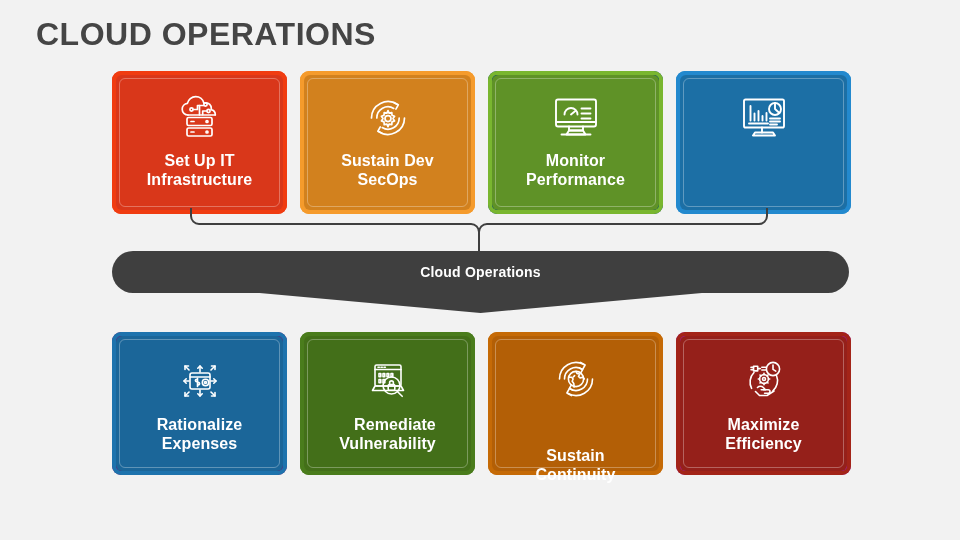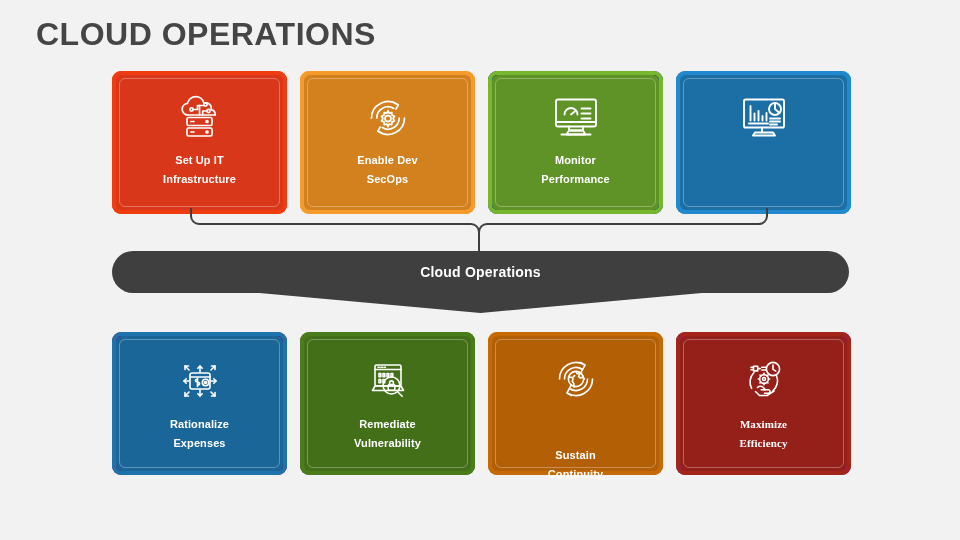--- a/index.html
+++ b/index.html
@@ -52,21 +52,21 @@
   .card-icon {
     margin-top:18px;
     width:56px; height:50px;
     display:flex; align-items:center; justify-content:center;
   }
   .row-bottom .card-icon { margin-top:20px; }
   .card-icon svg { display:block; }
 
   .card-label {
     margin-top:8px;
-    font-size:11px;
+    font-size:16px;
     font-weight:bold;
     color:#ffffff;
     text-align:center;
     line-height:19px;
     white-space:pre-line;
     letter-spacing:0.1px;
   }
   .row-bottom .card-label { margin-top:9px; }
 
   
@@ -132,21 +132,21 @@
           <path d="M6.5 23a16.5 16.5 0 0 1 26-13.4"></path>
           <path d="M39.5 23a16.5 16.5 0 0 1-26 13.4"></path>
           <path d="M29 7.4l4.3 2.4-2.4 4.3"></path>
           <path d="M17.2 38.6l-4.3-2.4 2.4-4.3"></path>
           <path d="M11.8 23a11.2 11.2 0 0 1 17-9.6"></path>
           <path d="M34.2 23a11.2 11.2 0 0 1-17 9.6"></path>
           <path d="M23 15.6l1.1 2.5 2.7-.6.2 2.8 2.6 1-1.6 2.3 1.6 2.3-2.6 1-.2 2.8-2.7-.6L23 31.6l-1.1-2.5-2.7.6-.2-2.8-2.6-1 1.6-2.3-1.6-2.3 2.6-1 .2-2.8 2.7.6z"></path>
           <circle cx="23" cy="23.6" r="3"></circle>
         </svg>
       </span>
-      <span class="card-label" style="z-index: 1; position: relative;">Enable Dev
+      <span class="card-label" style="z-index: 1; position: relative;">Sustain Dev
 SecOps</span>
     </div>
 
     <div class="card" style="background: #0c4a6e; box-shadow: rgb(121, 182, 47) 0px 0px 0px 4px inset;">
         <div style="position: absolute; inset: 4px; border-radius: 6px; background: rgb(95, 146, 39); z-index: 0;"></div>
       <span class="card-inner" style="z-index: 1; position: absolute;"></span>
       <span class="card-icon" style="z-index: 1; position: relative;">
         <svg width="52" height="44" viewBox="0 0 52 44" fill="none" stroke="#ffffff" stroke-width="1.9" stroke-linecap="round" stroke-linejoin="round">
           <rect x="6" y="3.5" width="40" height="27" rx="2"></rect>
           <path d="M6 26h40"></path>
@@ -240,21 +240,21 @@
           <path d="M14 8.3h1.4M17 8.3h1.4M20 8.3h1.4"></path>
           <path d="M15 14.5h1.8v3.2H15zM19 14.5h1.8v3.2H19zM23 14.5h1.8v3.2H23zM27 14.5h1.8v3.2H27z"></path>
           <path d="M15 20.5h1.8v3.2H15zM19 20.5h1.8v3.2H19z"></path>
           <path d="M8.5 31.5h31l-2.5-4.5H11z"></path>
           <circle cx="27.5" cy="26.5" r="8.5" fill="none"></circle>
           <path d="M33.6 32.7l4.6 4.6"></path>
           <rect x="24.2" y="25.6" width="6.6" height="5.6" rx="1"></rect>
           <path d="M25.6 25.6v-1.8a1.9 1.9 0 0 1 3.8 0v1.8"></path>
         </svg>
       </span>
-      <span class="card-label" style="z-index: 1; position: relative;">Remediate
+      <span class="card-label" style="z-index: 1; position: relative; text-align: right;">Remediate
 Vulnerability</span>
     </div>
 
     <div class="card" style="background: rgb(197, 106, 6); box-shadow: rgb(197, 106, 6) 0px 0px 0px 4px inset; gap: 35px;">
         <div style="position: absolute; inset: 4px; border-radius: 6px; background: rgb(179, 95, 6); z-index: 0;"></div>
       <span class="card-inner" style="z-index: 1; position: absolute;"></span>
       <span class="card-icon" style="z-index: 1; position: relative;">
         <svg width="46" height="46" viewBox="0 0 46 46" fill="none" stroke="#ffffff" stroke-width="1.6" stroke-linecap="round" stroke-linejoin="round">
           <path d="M6.5 23A16.5 16.5 0 0 1 31 8.6"></path>
           <path d="M39.5 23A16.5 16.5 0 0 1 15 37.4"></path>
@@ -267,21 +267,21 @@
           <circle cx="23" cy="23" r="7.6"></circle>
           <path d="M15.6 21.3h3.1l1.4 1.7-.9 2.3 1.6 2.1.3 3.7"></path>
           <path d="M23 15.4l1 2.1 2.8.6-1.3 2.3 1.6 1.5 2.8-.6 1.4 1.6"></path>
           <path d="M21.6 19.6l-1.3 1.4"></path>
         </svg>
       </span>
       <span class="card-label" style="z-index: 1; position: relative;">Sustain
 Continuity</span>
     </div>
 
-    <div class="card" style="background: #a21caf; box-shadow: rgb(163, 36, 24) 0px 0px 0px 4px inset; font-family: Liberation Serif, serif;">
+    <div class="card" style="background: #a21caf; box-shadow: rgb(163, 36, 24) 0px 0px 0px 4px inset;">
         <div style="position: absolute; inset: 4px; border-radius: 6px; background: rgb(149, 32, 26); z-index: 0;"></div>
       <span class="card-inner" style="z-index: 1; position: absolute;"></span>
       <span class="card-icon" style="z-index: 1; position: relative;">
         <svg width="48" height="46" viewBox="0 0 48 46" fill="none" stroke="#ffffff" stroke-width="1.6" stroke-linecap="round" stroke-linejoin="round">
           <circle cx="33" cy="11" r="6.6"></circle>
           <path d="M33 7v4.3l2.8 1.8"></path>
           <path d="M13.5 8.3h4.2v4.6h-4.2z"></path>
           <path d="M11 9.4h2.5M11 11.8h2.5"></path>
           <path d="M17.7 10.6h2.6"></path>
           <path d="M21.8 9.2h4.4M21.8 12h4.4"></path>

